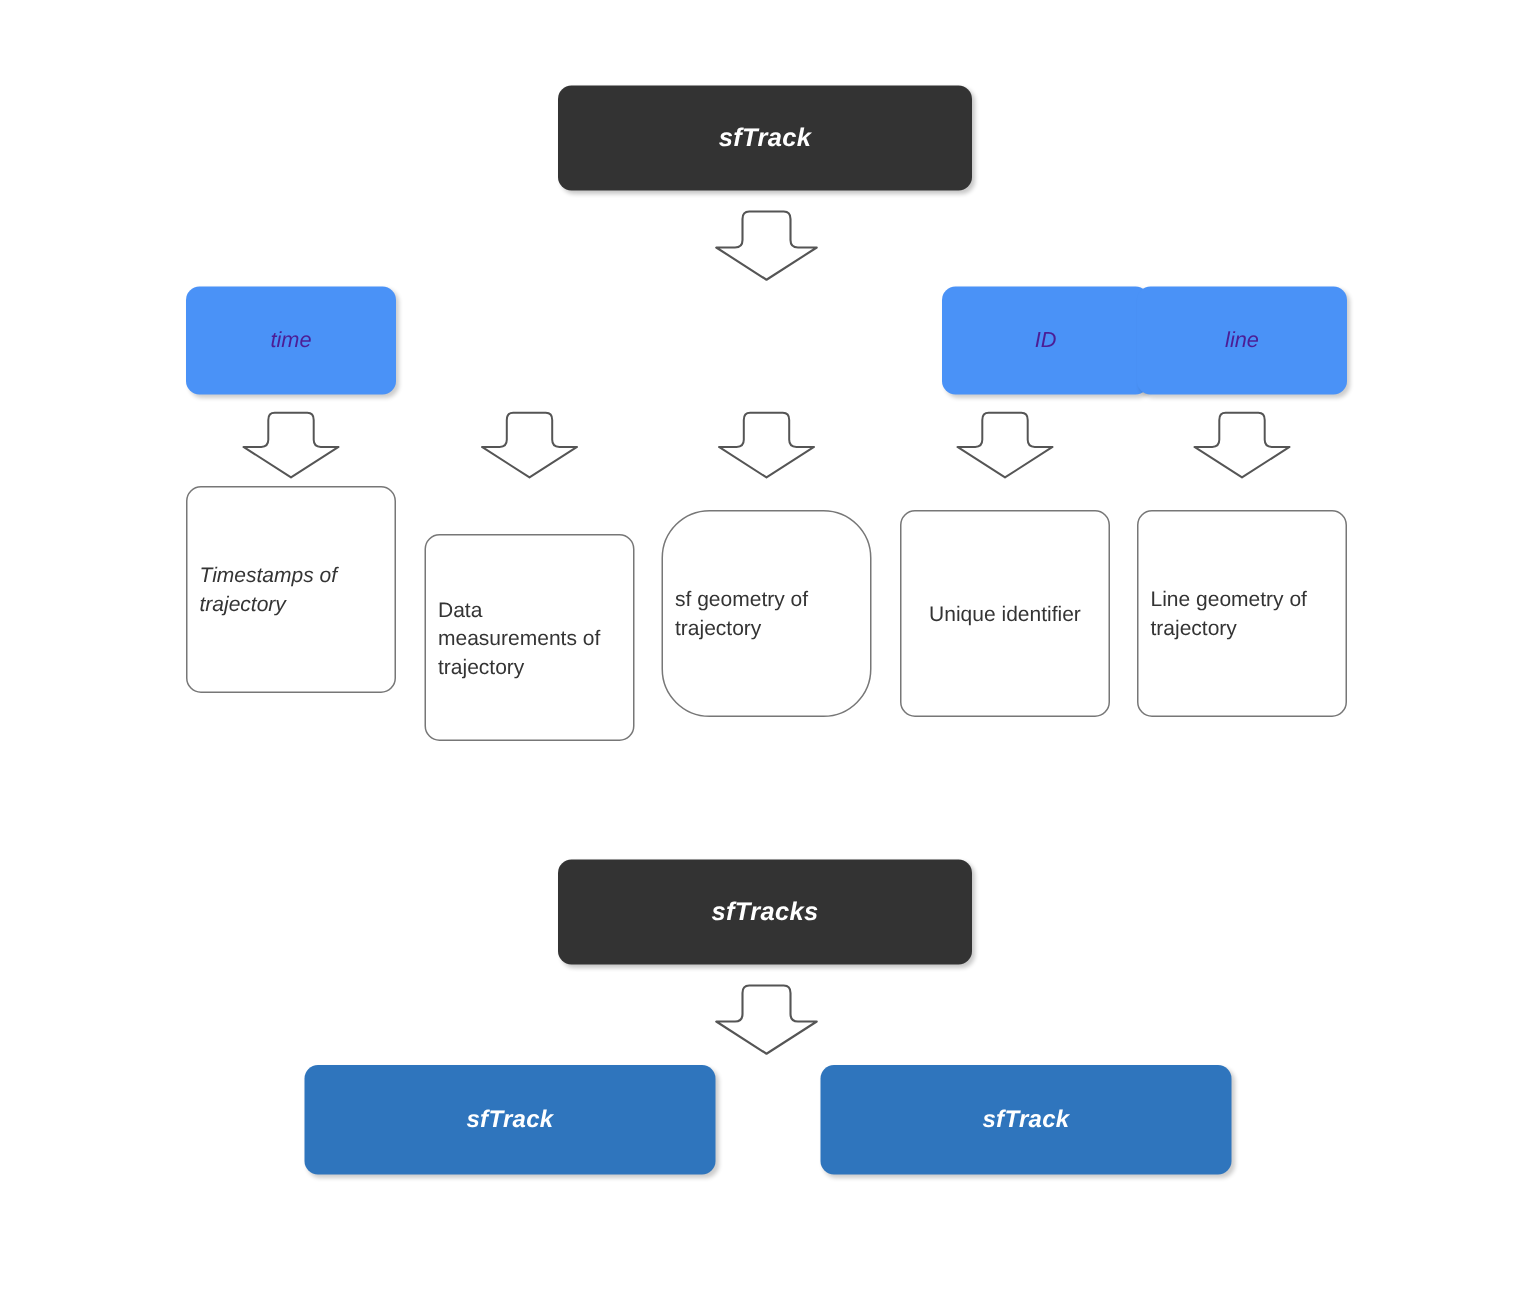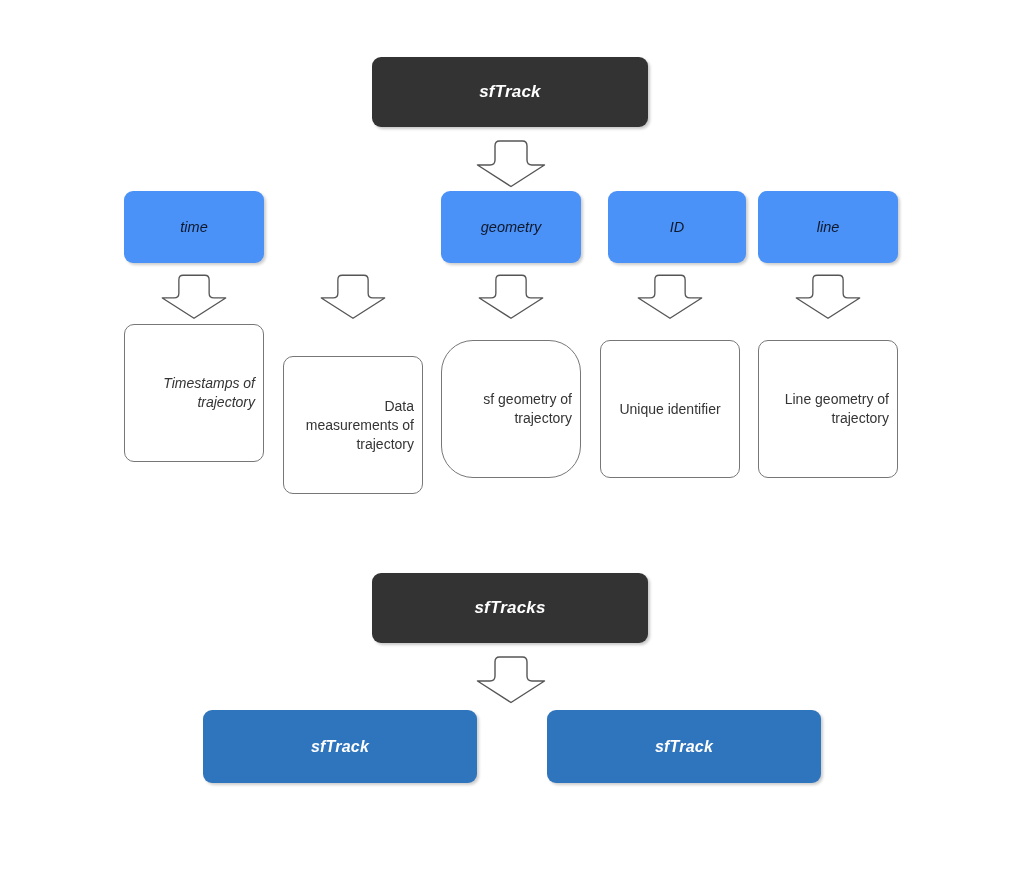--- a/index.html
+++ b/index.html
@@ -21,40 +21,40 @@
     width: 1024px;
     height: 876px;
   }
 
   .node {
     position: absolute;
     box-sizing: border-box;
     display: flex;
     align-items: center;
     justify-content: center;
-    text-align: right;
+    text-align: left;
   }
 
   
   .node-dark {
     background: #333333;
     border-radius: 9px;
     color: #ffffff;
     font-style: italic;
     font-weight: bold;
     font-size: 17px;
     letter-spacing: 0.2px;
     box-shadow: 2px 2px 3px rgba(0,0,0,0.22);
   }
 
   
   .node-blue {
     background: #4a92f7;
     border-radius: 9px;
-    color: #0f172a;
+    color: #4c1d95;
     font-style: italic;
     font-weight: normal;
     font-size: 14.5px;
     box-shadow: 2px 2px 3px rgba(0,0,0,0.20);
   }
 
   
   .node-blue-dark {
     background: #2f75bd;
     border-radius: 9px;
@@ -116,25 +116,22 @@
                L 21 7
                Q 21 2 25.5 2 Z"></path>
     </svg>
   </div>
 
   <div class="node node-blue" style="left:124px; top:191px; width:140px; height:72px;">
     <span>time</span>
   </div>
 
 
-  <div class="node node-blue" style="left:441px; top:191px; width:140px; height:72px;">
-    <span>geometry</span>
-  </div>
-
-  <div class="node node-blue" style="left:608px; top:191px; width:138px; height:72px;">
+
+  <div class="node node-blue" style="left:628px; top:191px; width:138px; height:72px;">
     <span>ID</span>
   </div>
 
   <div class="node node-blue" style="left:758px; top:191px; width:140px; height:72px;">
     <span>line</span>
   </div>
 
   <div class="arrow" style="left:159px; top:273px;">
     <svg width="70" height="48" viewBox="0 0 74 50">
       <path d="M 25.5 2 L 48.5 2 Q 53 2 53 7 L 53 21 Q 53 26 58 26 L 70.5 26 L 37 47.5 L 3.5 26 L 16 26 Q 21 26 21 21 L 21 7 Q 21 2 25.5 2 Z"></path>

